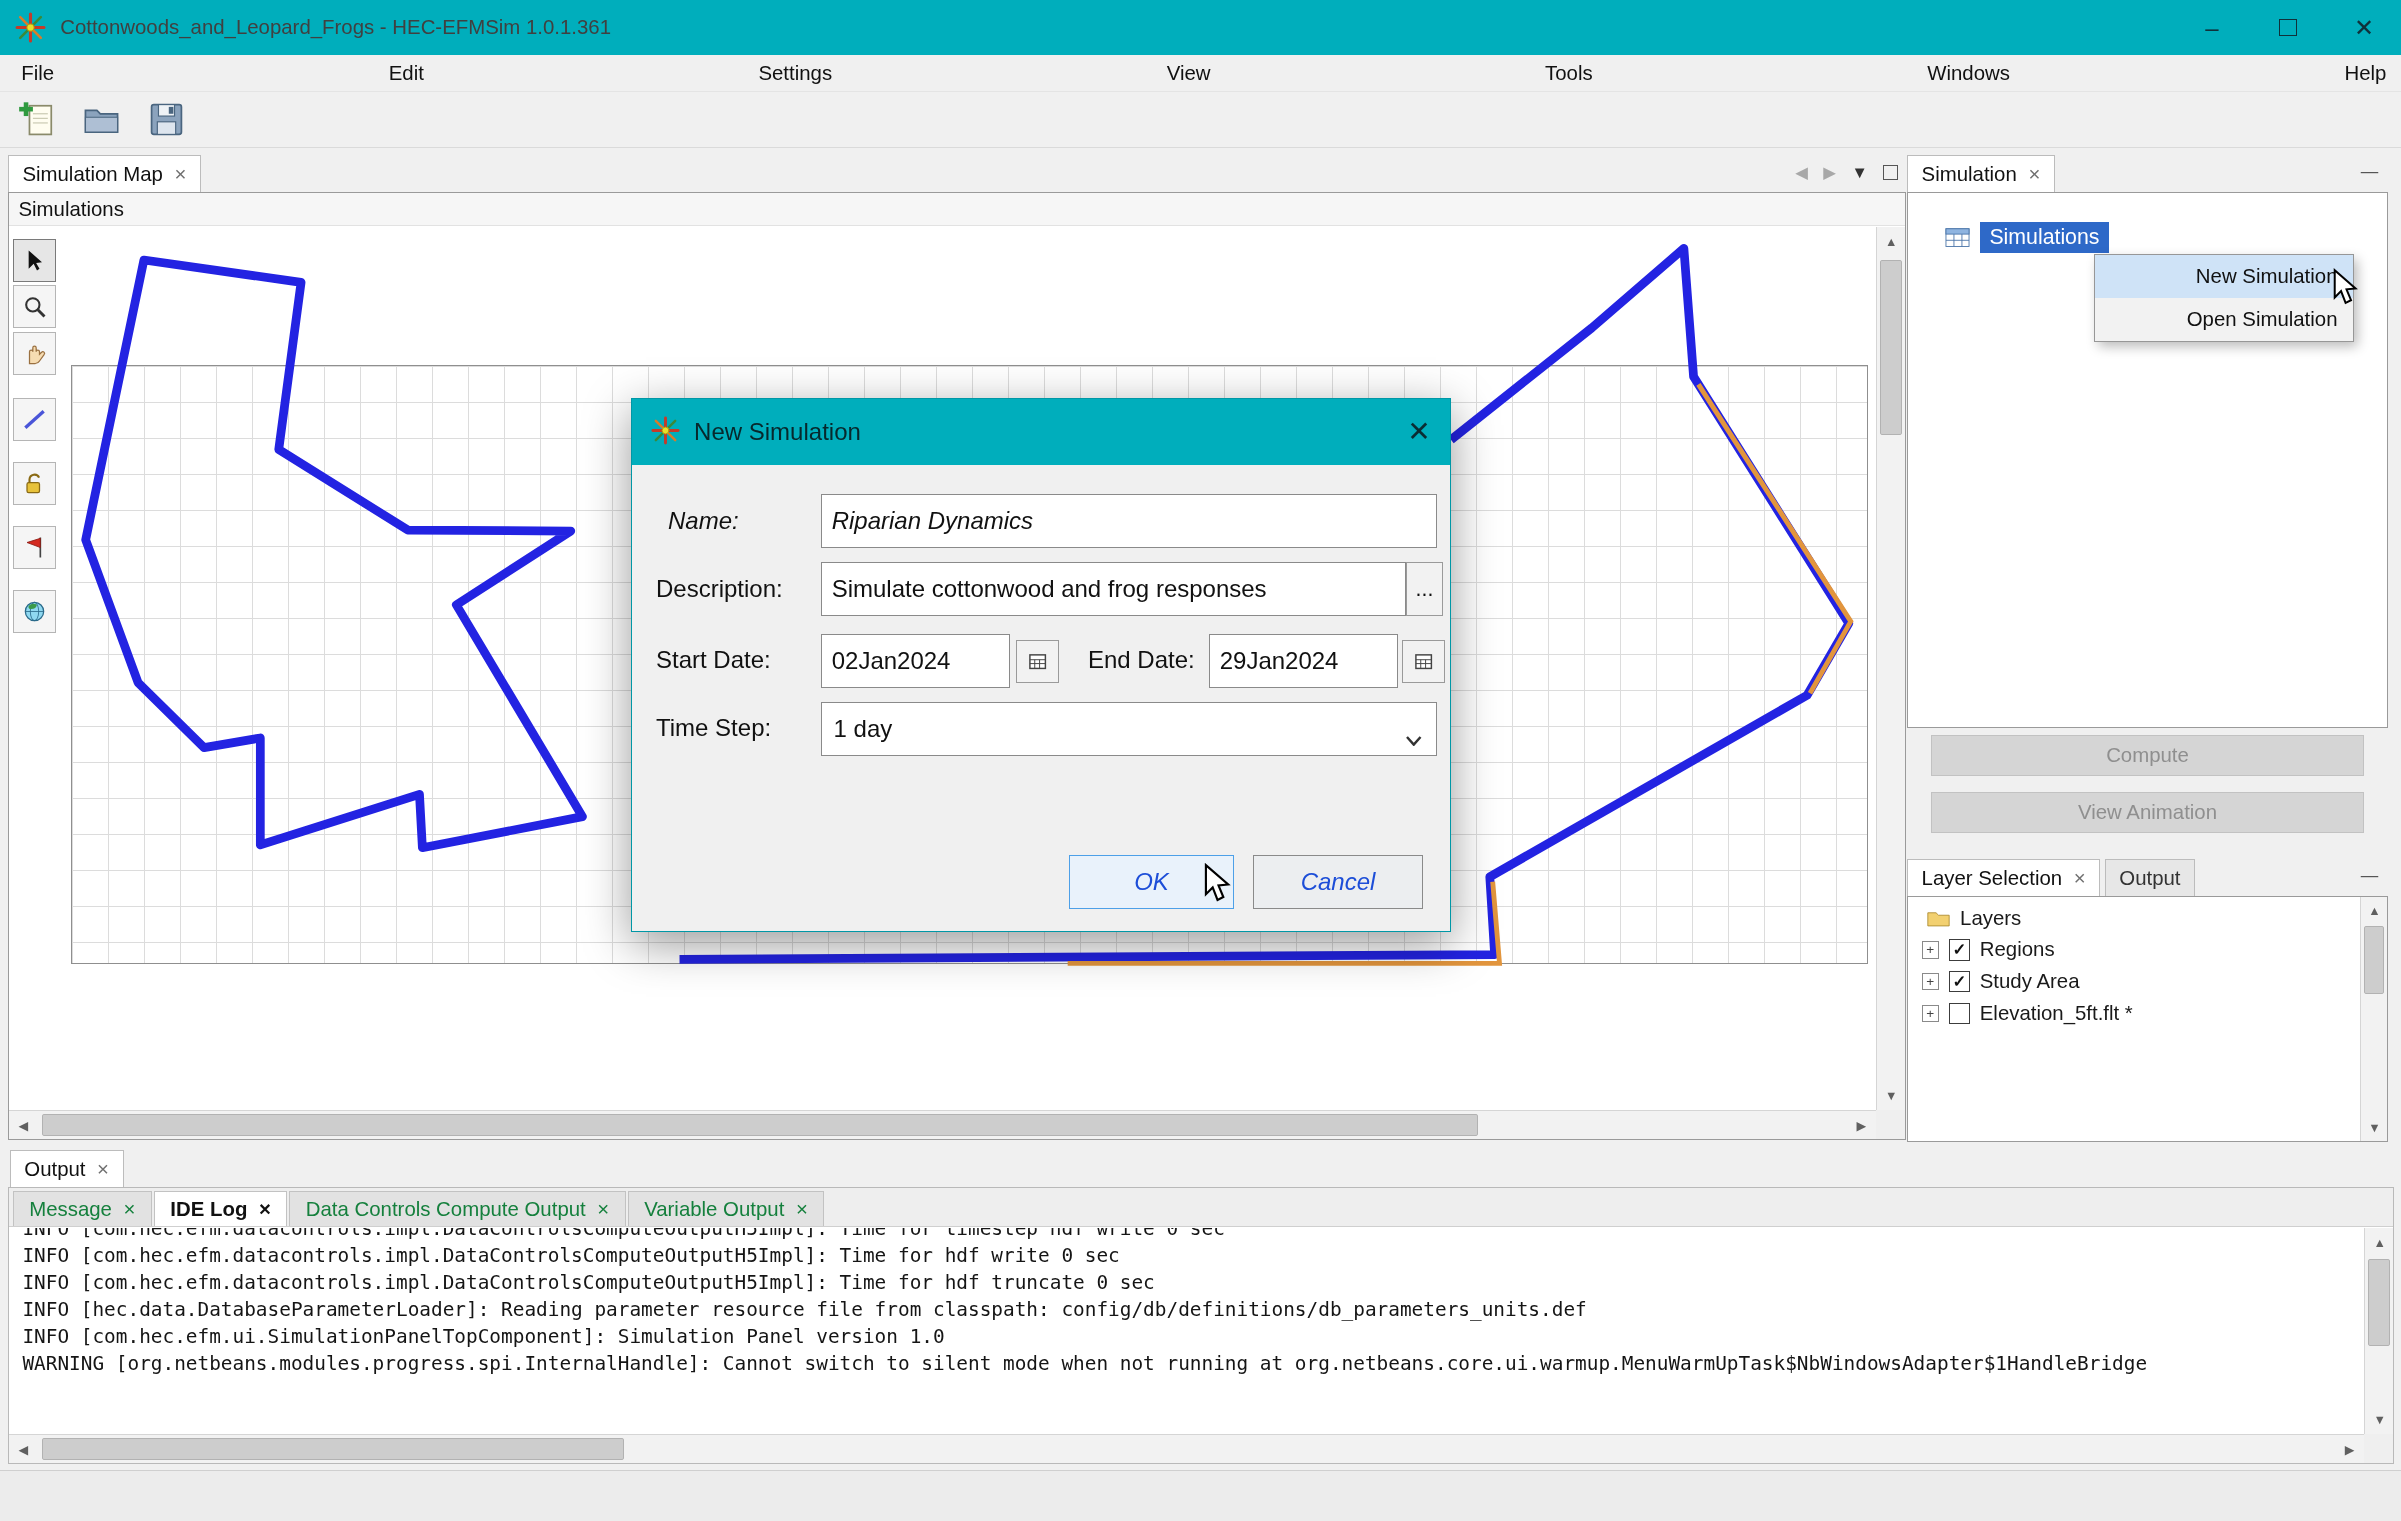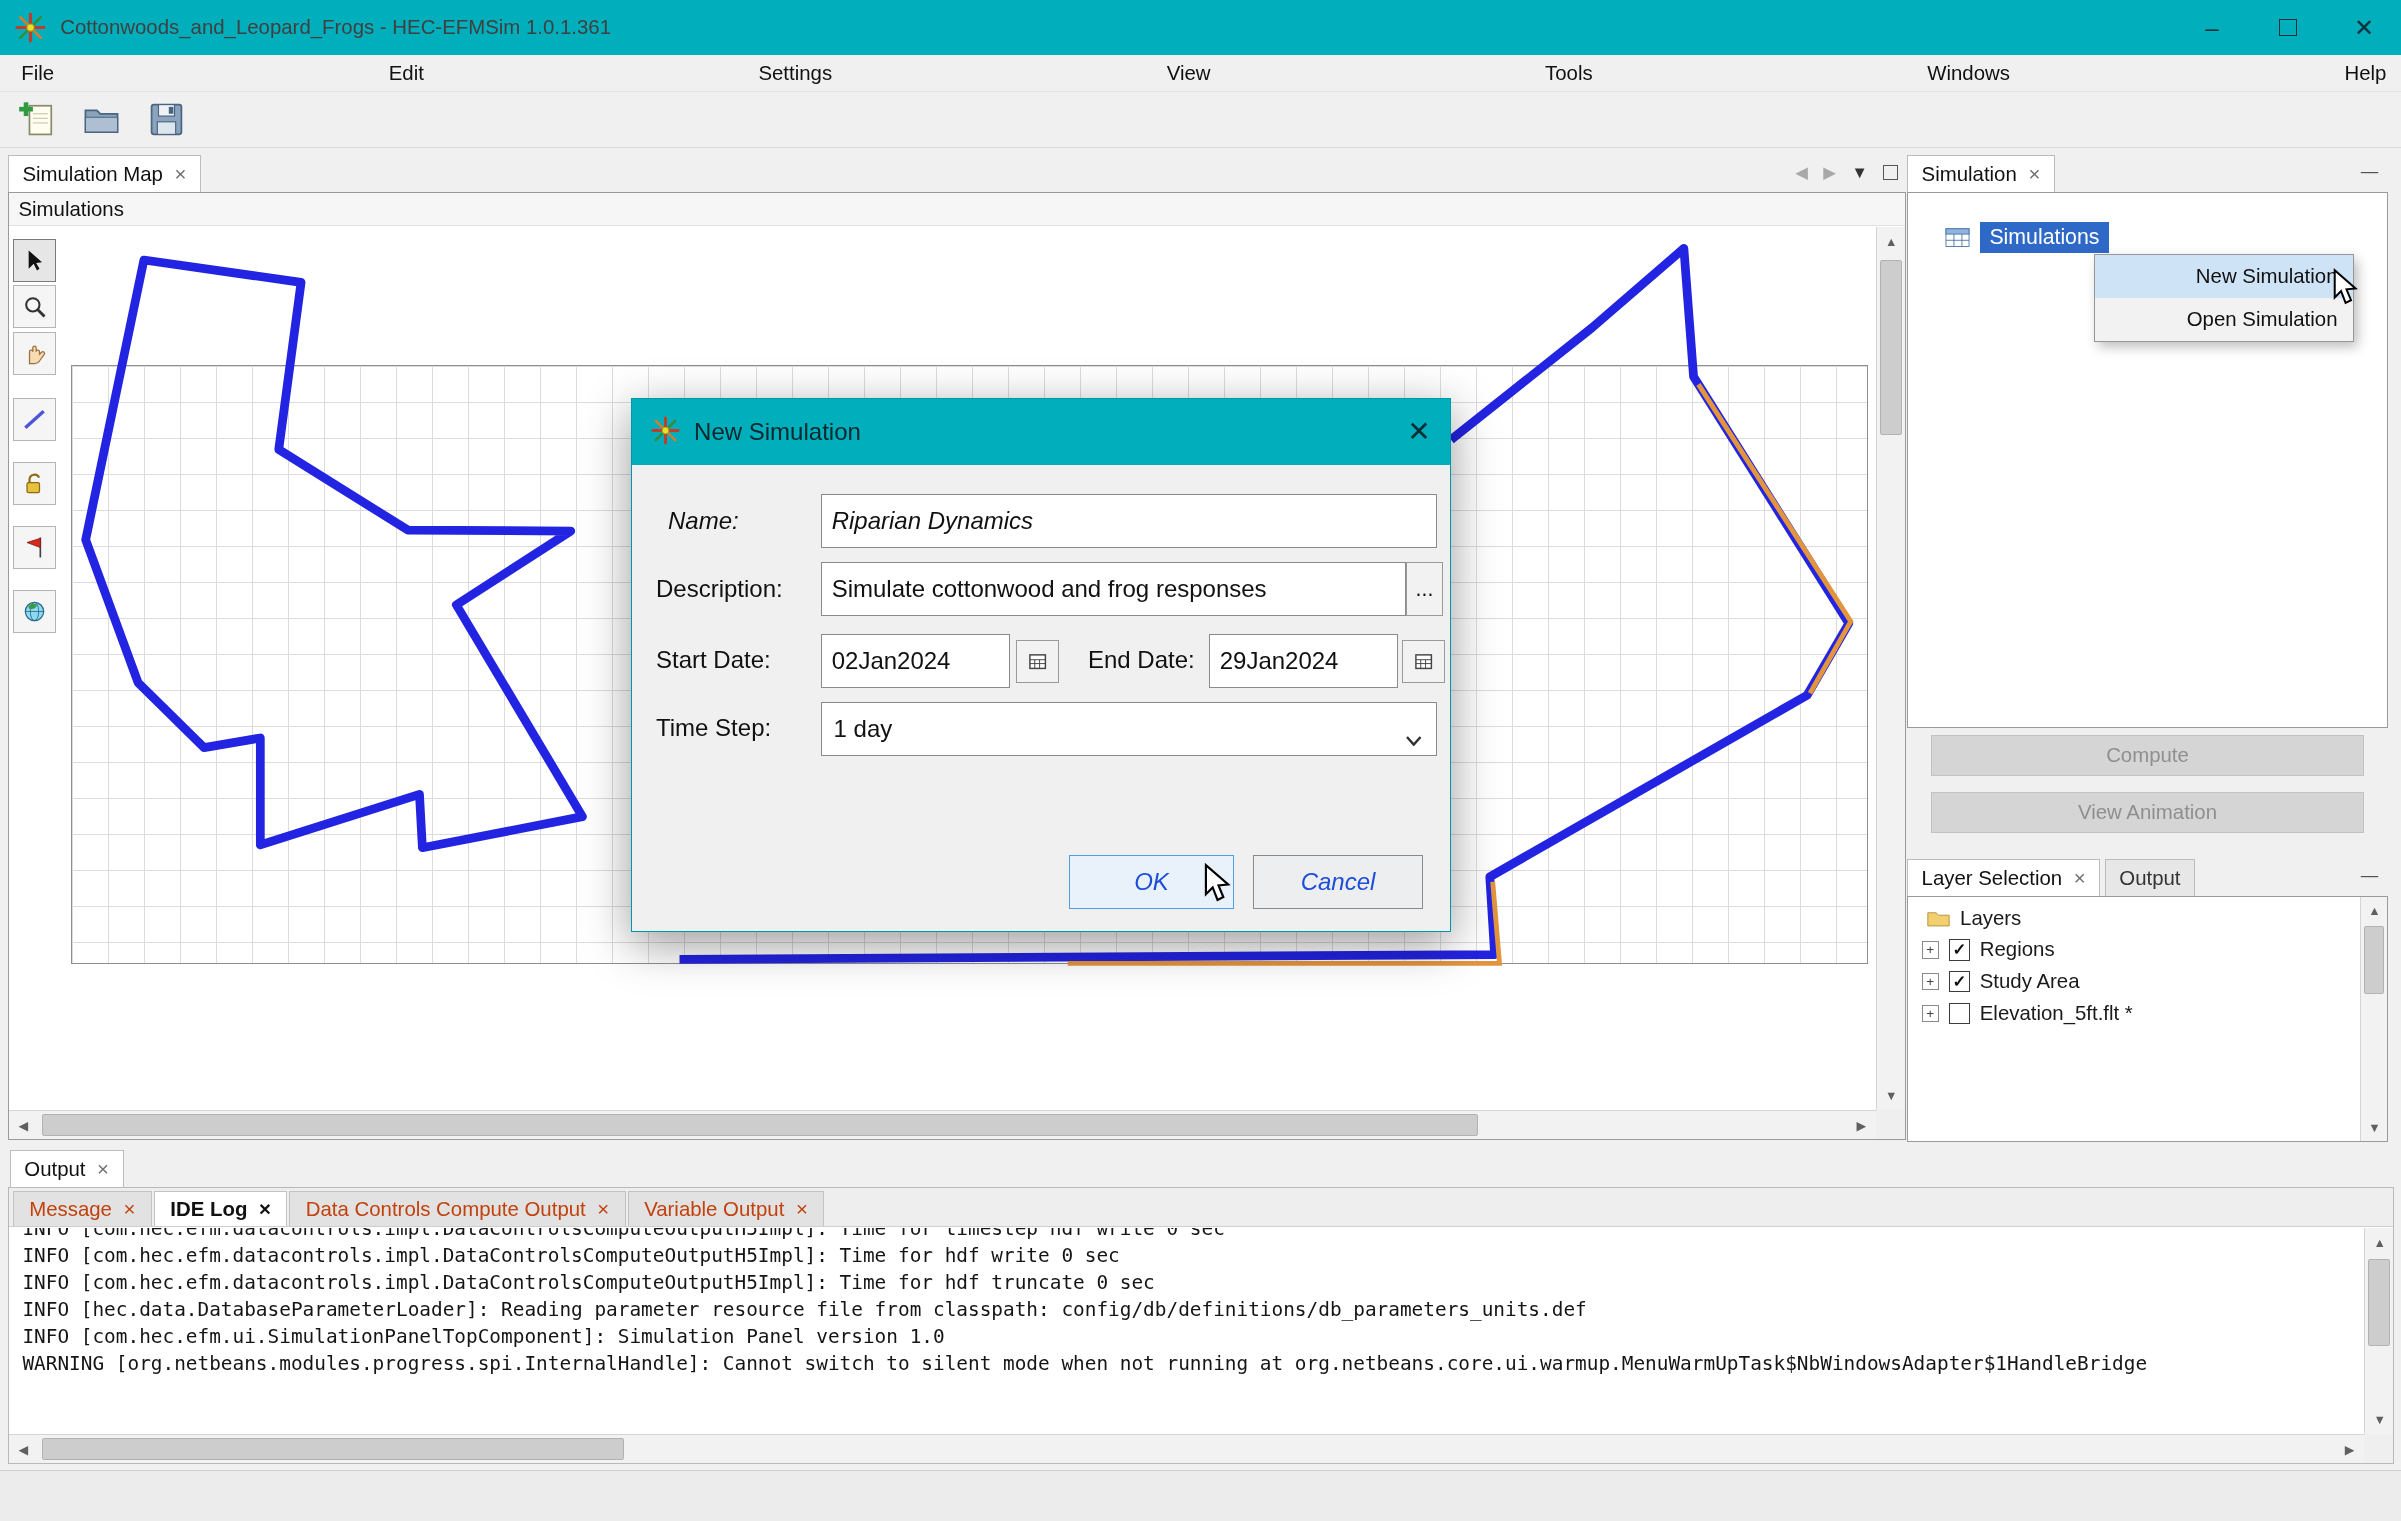--- a/index.html
+++ b/index.html
@@ -100,21 +100,21 @@
 
   
   .bottom-panel { position:absolute; left:0; top:1150px; width:2402px; height:320px; background:#f0f0f0; }
   .bp-tabrow { position:absolute; left:9.7px; top:0; height:37px; }
   .bp-body { position:absolute; left:7.8px; right:7.8px; top:37px; bottom:5.8px; background:#fff;
     border:1px solid #b9b9b9; }
   .subtabs { position:absolute; left:0; right:0; top:0; height:39px; background:#eeeeee;
     border-bottom:1px solid #cfcfcf; display:flex; align-items:flex-end; padding-left:3.9px; }
   .subtab { display:inline-flex; align-items:center; gap:11.6px; height:35px; padding:0 15.5px;
     font-size:20.4px; background:#e2e2e2; border:1px solid #c2c2c2; border-bottom:none;
-    margin-right:1.9px; color:#c2410c; }
+    margin-right:1.9px; color:#15803d; }
   .subtab.active { background:#fff; font-weight:bold; color:#111; }
   .log { position:absolute; left:0; right:29px; top:40px; bottom:29px; overflow:hidden;
     padding-left:13.6px; font-family:"DejaVu Sans Mono", monospace; font-size:19.4px;
     line-height:27px; color:#151515; white-space:nowrap; }
   .log .log-line:first-child { margin-top:-12.6px; }
   .bp-hscroll { position:absolute; left:0; right:29px; bottom:0; height:29px; background:#f2f2f2;
     border-top:1px solid #d5d5d5; }
   .bp-vscroll { position:absolute; right:0; top:40px; bottom:29px; width:29px; background:#f2f2f2;
     border-left:1px solid #d5d5d5; }
 

